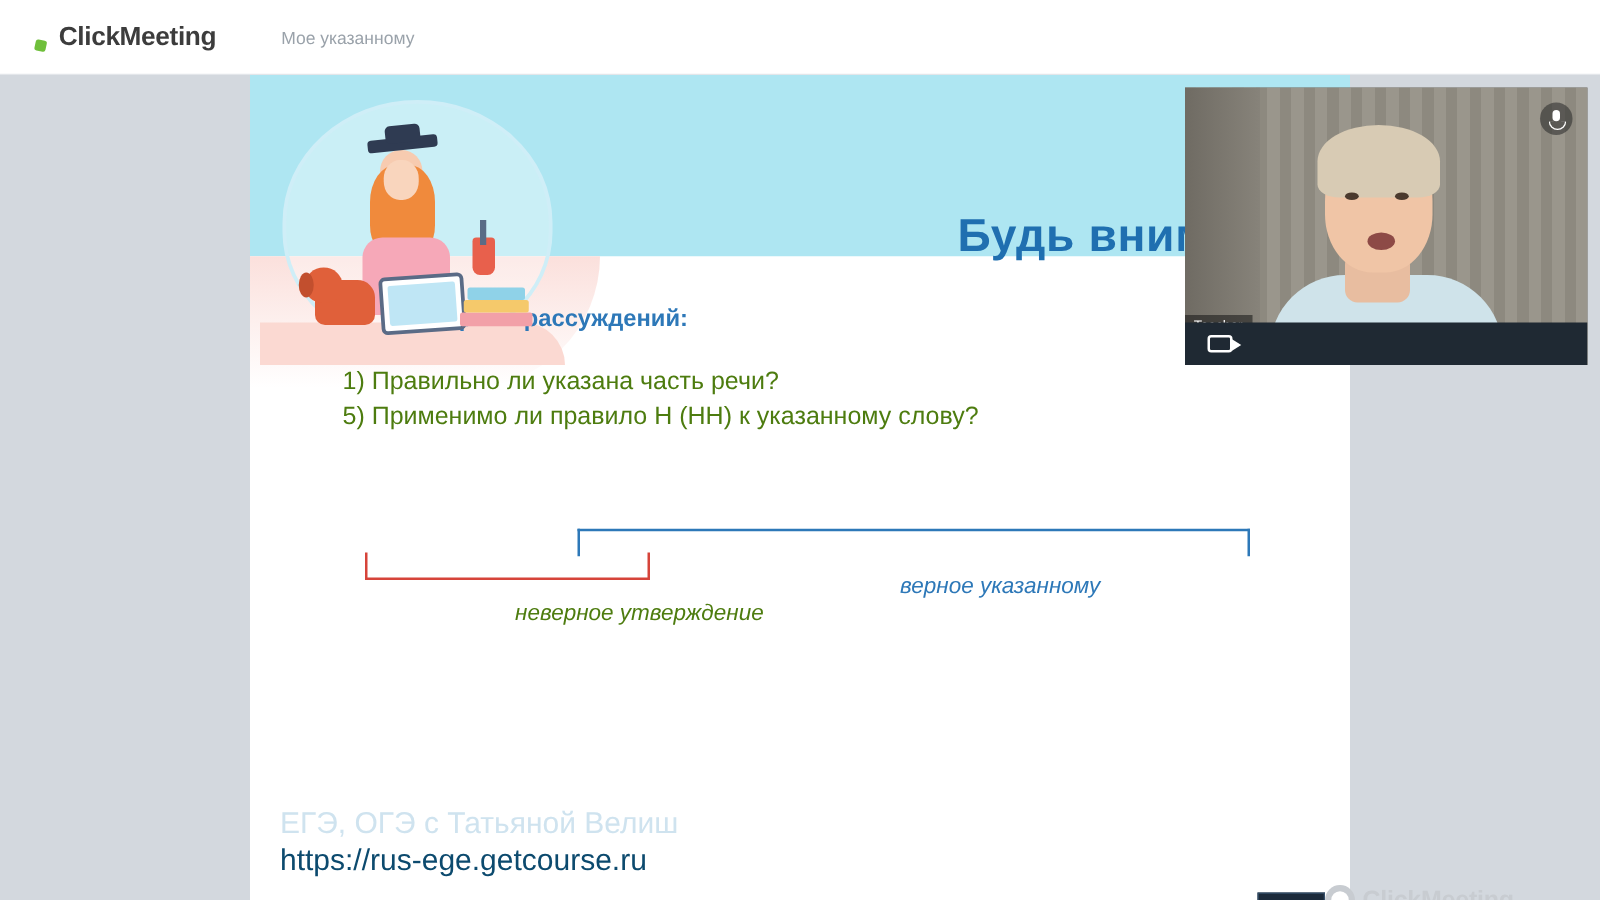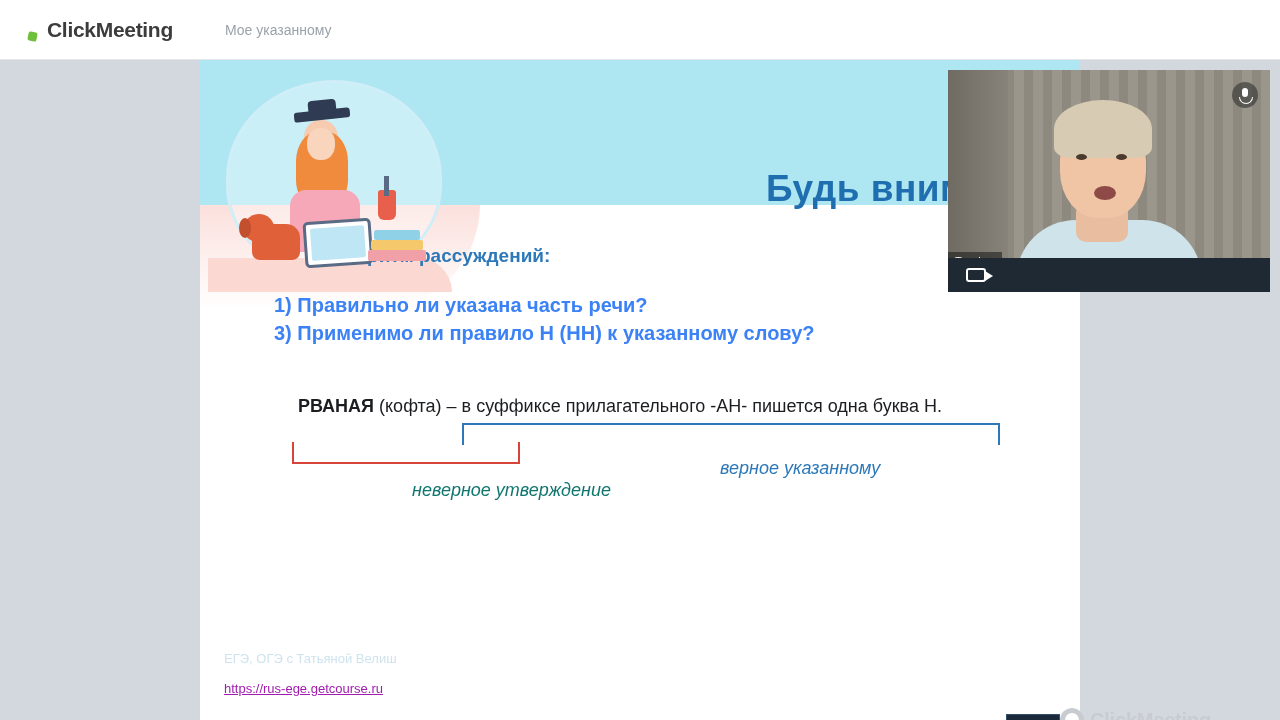--- a/index.html
+++ b/index.html
@@ -241,23 +241,22 @@
     top: 185px;
     font-size: 19px;
     color: #2d78b8;
     font-weight: bold;
   }
   .q-list {
     position: absolute;
     left: 74px;
     top: 232px;
     font-size: 20px;
-    color: #3b82f6;
+    color: #4d7c0f;
     line-height: 26px;
-    font-weight: bold;
   }
   .q-list div { margin-bottom: 2px; white-space: nowrap; }
 
   .example {
     position: absolute;
     left: 98px;
     top: 336px;
     font-size: 18px;
     color: #1b1d21;
     white-space: nowrap;
@@ -292,35 +291,35 @@
     font-size: 18px;
     color: #2d78b8;
     font-style: italic;
     white-space: nowrap;
   }
   .label-false {
     position: absolute;
     left: 212px;
     top: 420px;
     font-size: 18px;
-    color: #0f766e;
+    color: #4d7c0f;
     font-style: italic;
     white-space: nowrap;
   }
 
   
   .slide-footer {
     position: absolute;
     left: 24px;
     top: 584px;
-    font-size: 13px;
+    font-size: 24px;
     color: #cfe3ef;
     line-height: 30px;
   }
-  .slide-footer .f2 { color: #a21caf; text-decoration: underline; }
+  .slide-footer .f2 { color: #0c4a6e; }
 
   
   .cam {
     position: absolute;
     left: 948px;
     top: 10px;
     width: 322px;
     height: 222px;
     background: #6d6a63;
     overflow: hidden;
@@ -526,26 +525,23 @@
         <span class="bk bk3"></span>
       </span>
     </div>
 
     <div class="slide-title">Будь внимателен</div>
 
     <div class="algo-label">Алгоритм рассуждений:</div>
 
     <div class="q-list">
       <div>1)  Правильно ли указана часть речи?</div>
-      <div>3)  Применимо ли правило Н (НН) к указанному слову?</div>
+      <div>5)  Применимо ли правило Н (НН) к указанному слову?</div>
     </div>
 
-    <div class="example">
-      <b>РВАНАЯ</b><span> (кофта) – в суффиксе прилагательного -АН- пишется одна буква Н.</span>
-    </div>
 
     <div class="bracket-blue"></div>
     <div class="bracket-red"></div>
 
     <div class="label-true">верное указанному</div>
     <div class="label-false">неверное утверждение</div>
 
     <div class="slide-footer">
       <div class="f1">ЕГЭ, ОГЭ с Татьяной Велиш</div>
       <div class="f2">https://rus-ege.getcourse.ru</div>

